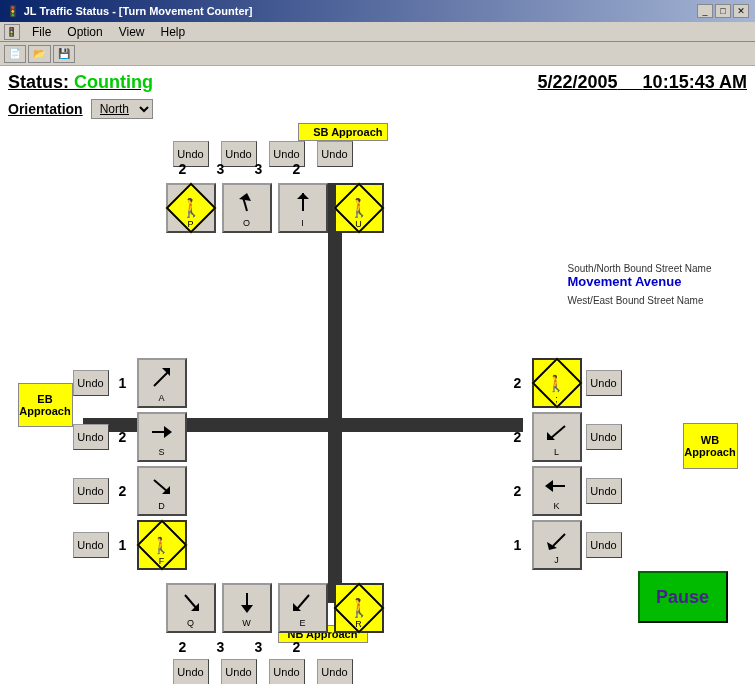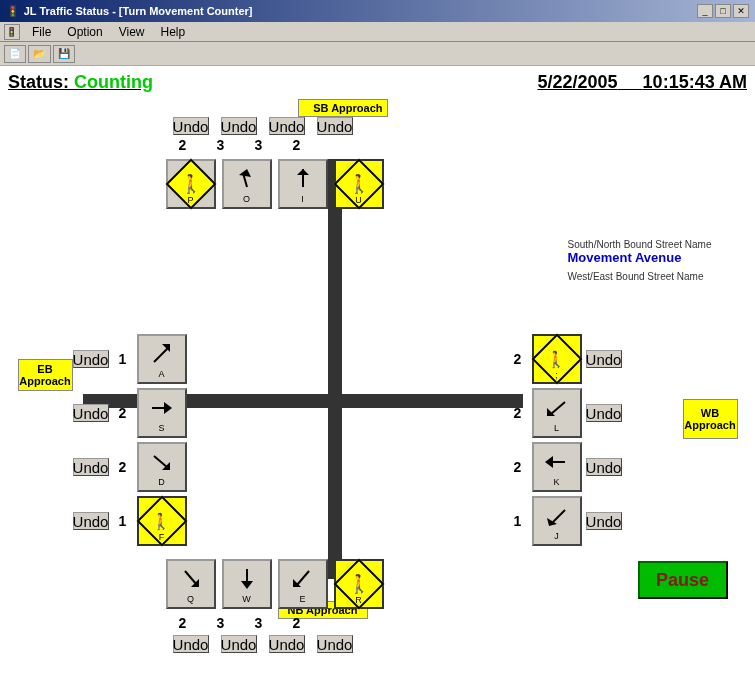--- a/index.html
+++ b/index.html
@@ -151,30 +151,30 @@
     }
     .nb-approach {
       bottom: 0;
       left: 260px;
       width: 90px;
     }
     .eb-approach {
       top: 260px;
       left: 0;
       width: 55px;
-      height: 32px;
+      height: 44px;
       display: flex;
       align-items: center;
       justify-content: center;
     }
     .wb-approach {
       top: 300px;
       right: 0;
       width: 55px;
-      height: 40px;
+      height: 46px;
       display: flex;
       align-items: center;
       justify-content: center;
     }
     
     .street-names {
       position: absolute;
       right: 0;
       top: 100px;
       width: 170px;
@@ -208,22 +208,22 @@
       height: 28px;
     }
     .movement-btn .key-label {
       font-size: 9px;
       margin-top: 1px;
     }
     .undo-btn {
       background: #d4d0c8;
       border: 1px outset #999;
       width: 36px;
-      height: 18px;
-      font-size: 15px;
+      height: 26px;
+      font-size: 11px;
       cursor: pointer;
       display: flex;
       align-items: center;
       justify-content: center;
       text-align: center;
     }
     .count-display {
       font-size: 14px;
       font-weight: bold;
       text-align: center;
@@ -245,25 +245,25 @@
       width: 440px;
       height: 14px;
       background: #333;
     }
     .pause-btn {
       position: absolute;
       bottom: 20px;
       right: 10px;
       background: #00bb00;
       border: 2px outset #006600;
-      color: #7f1d1d;
+      color: #4c1d95;
       font-size: 18px;
       font-weight: bold;
       width: 90px;
-      height: 38px;
+      height: 52px;
       cursor: pointer;
       display: flex;
       align-items: center;
       justify-content: center;
     }
     .approach-row {
       display: flex;
       align-items: center;
       gap: 4px;
     }
@@ -334,20 +334,29 @@
       <span>Status:</span>
       <span class="status-counting">Counting</span>
     </div>
     <div class="status-right">
       <span>5/22/2005</span>
       &nbsp;&nbsp;&nbsp;
       <span>10:15:43 AM</span>
     </div>
   </div>
 
+  <div class="orientation-bar">
+    <span class="orientation-label">Orientation</span>
+    <select class="orientation-select">
+      <option>North</option>
+      <option>South</option>
+      <option>East</option>
+      <option>West</option>
+    </select>
+  </div>
 
   <div class="intersection-area">
 
     <div class="approach-label sb-approach">SB Approach</div>
 
     <div class="approach-label nb-approach">NB Approach</div>
 
     <div class="approach-label eb-approach">EB Approach</div>
 
     <div class="approach-label wb-approach">WB Approach</div>

